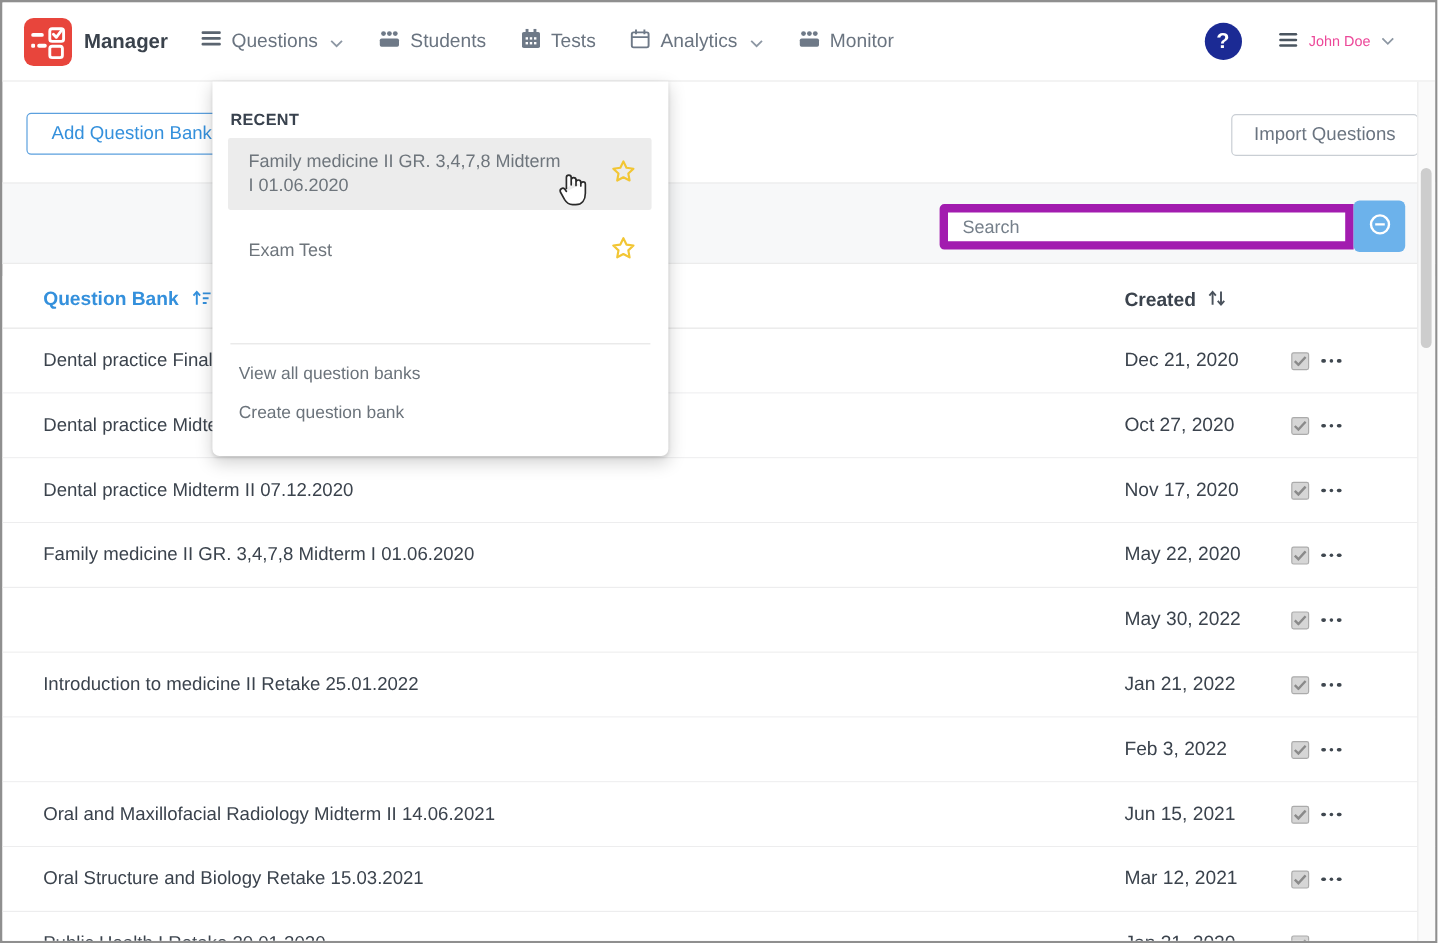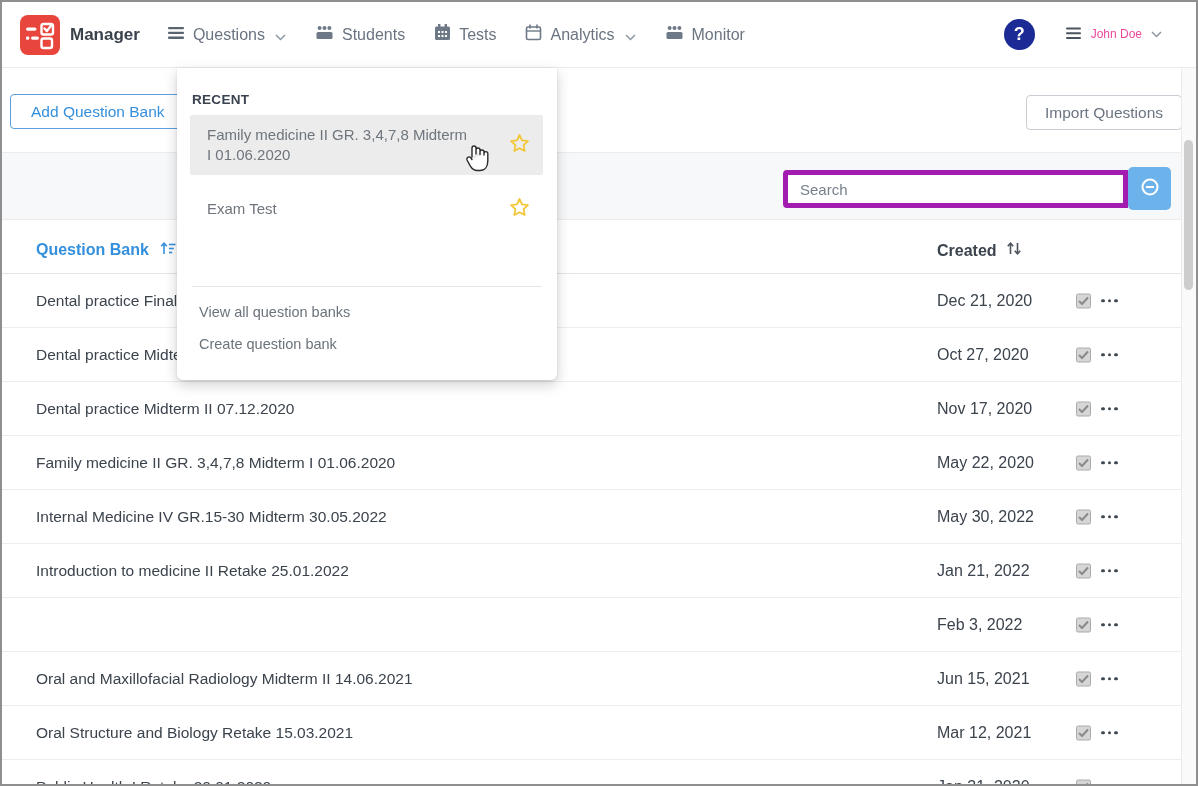--- a/index.html
+++ b/index.html
@@ -19,38 +19,38 @@
   .brand { font-size:17px; font-weight:700; color:#3a424c; margin-left:10px;text-align:center; }
   .nav { display:flex; align-items:center; margin-left:27px; gap:29px; }
   .nav-item { display:flex; align-items:center; gap:8px; color:#6a7480; font-size:16px; cursor:pointer; white-space:nowrap; }
   .nav-item .caret { margin-left:2px; margin-top:2px; }
   .spacer { flex:1; }
   .help-circle { width:31px; height:31px; border-radius:50%; background:#1b2a94; color:#fff;
     display:flex; align-items:center; justify-content:center; font-size:18px; font-weight:700; cursor:pointer; }
   .user { display:flex; align-items:flex-start; gap:9px; margin-left:30px; color:#ec4899; font-size:12px; cursor:pointer; }
   
   .btn-add {
-    position:absolute; left:8px; top:92px; width:192px; height:35px; background:#fff;
+    position:absolute; left:20px; top:92px; width:192px; height:35px; background:#fff;
     border:1px solid #5ba0de; border-radius:4px; color:#3490dc; font-size:15.5px;
     text-align:left; padding-left:20px; cursor:pointer; z-index:1;
     font-family:inherit;
   }
   .btn-import {
     position:absolute; left:1024px; top:93px; width:156px; height:35px; background:#fff;
     border:1px solid #c9ced4; border-radius:4px; color:#6a7480; font-size:15.5px; cursor:pointer;
     font-family:inherit;
   }
   
   .search-band {
     position:absolute; left:0; top:150px; width:100%; height:68px;
     background:#f7f8f9; border-top:1px solid #ececec; border-bottom:1px solid #ececec;
   }
   .search-input {
     position:absolute; left:781px; top:17px; width:345px; height:38px;
-    border:5px solid #a21caf; border-radius:4px 0 0 4px; background:#fff;
+    border:7px solid #a21caf; border-radius:4px 0 0 4px; background:#fff;
     font-size:15px; color:#3b434d; padding:0 12px; font-family:inherit; outline:none;
   }
   .search-input::placeholder { color:#76808b; opacity:1; }
   .search-btn {
     position:absolute; left:1126px; top:14px; width:43px; height:43px;
     background:#6cb2eb; border:none; border-radius:5px; cursor:pointer;
     display:flex; align-items:center; justify-content:center;
   }
   
   .thead { position:absolute; left:0; top:228px; width:100%; height:44px; border-bottom:1px solid #e3e3e3; background:#fff; }
@@ -302,21 +302,20 @@
           <path d="M1 4.5 L4 7.5 L10 1" fill="none" stroke="#8a8a8a" stroke-width="2"></path>
         </svg>
       </span>
       <span class="row-menu">
           <i></i>
           <i></i>
           <i></i>
         </span>
     </div>
       <div class="trow">
-      <span class="name">Internal Medicine IV GR.15-30 Midterm 30.05.2022</span>
       <span class="created">May 30, 2022</span>
       <span class="checkbox">
         <svg width="11" height="9" viewBox="0 0 11 9">
           <path d="M1 4.5 L4 7.5 L10 1" fill="none" stroke="#8a8a8a" stroke-width="2"></path>
         </svg>
       </span>
       <span class="row-menu">
           <i></i>
           <i></i>
           <i></i>

